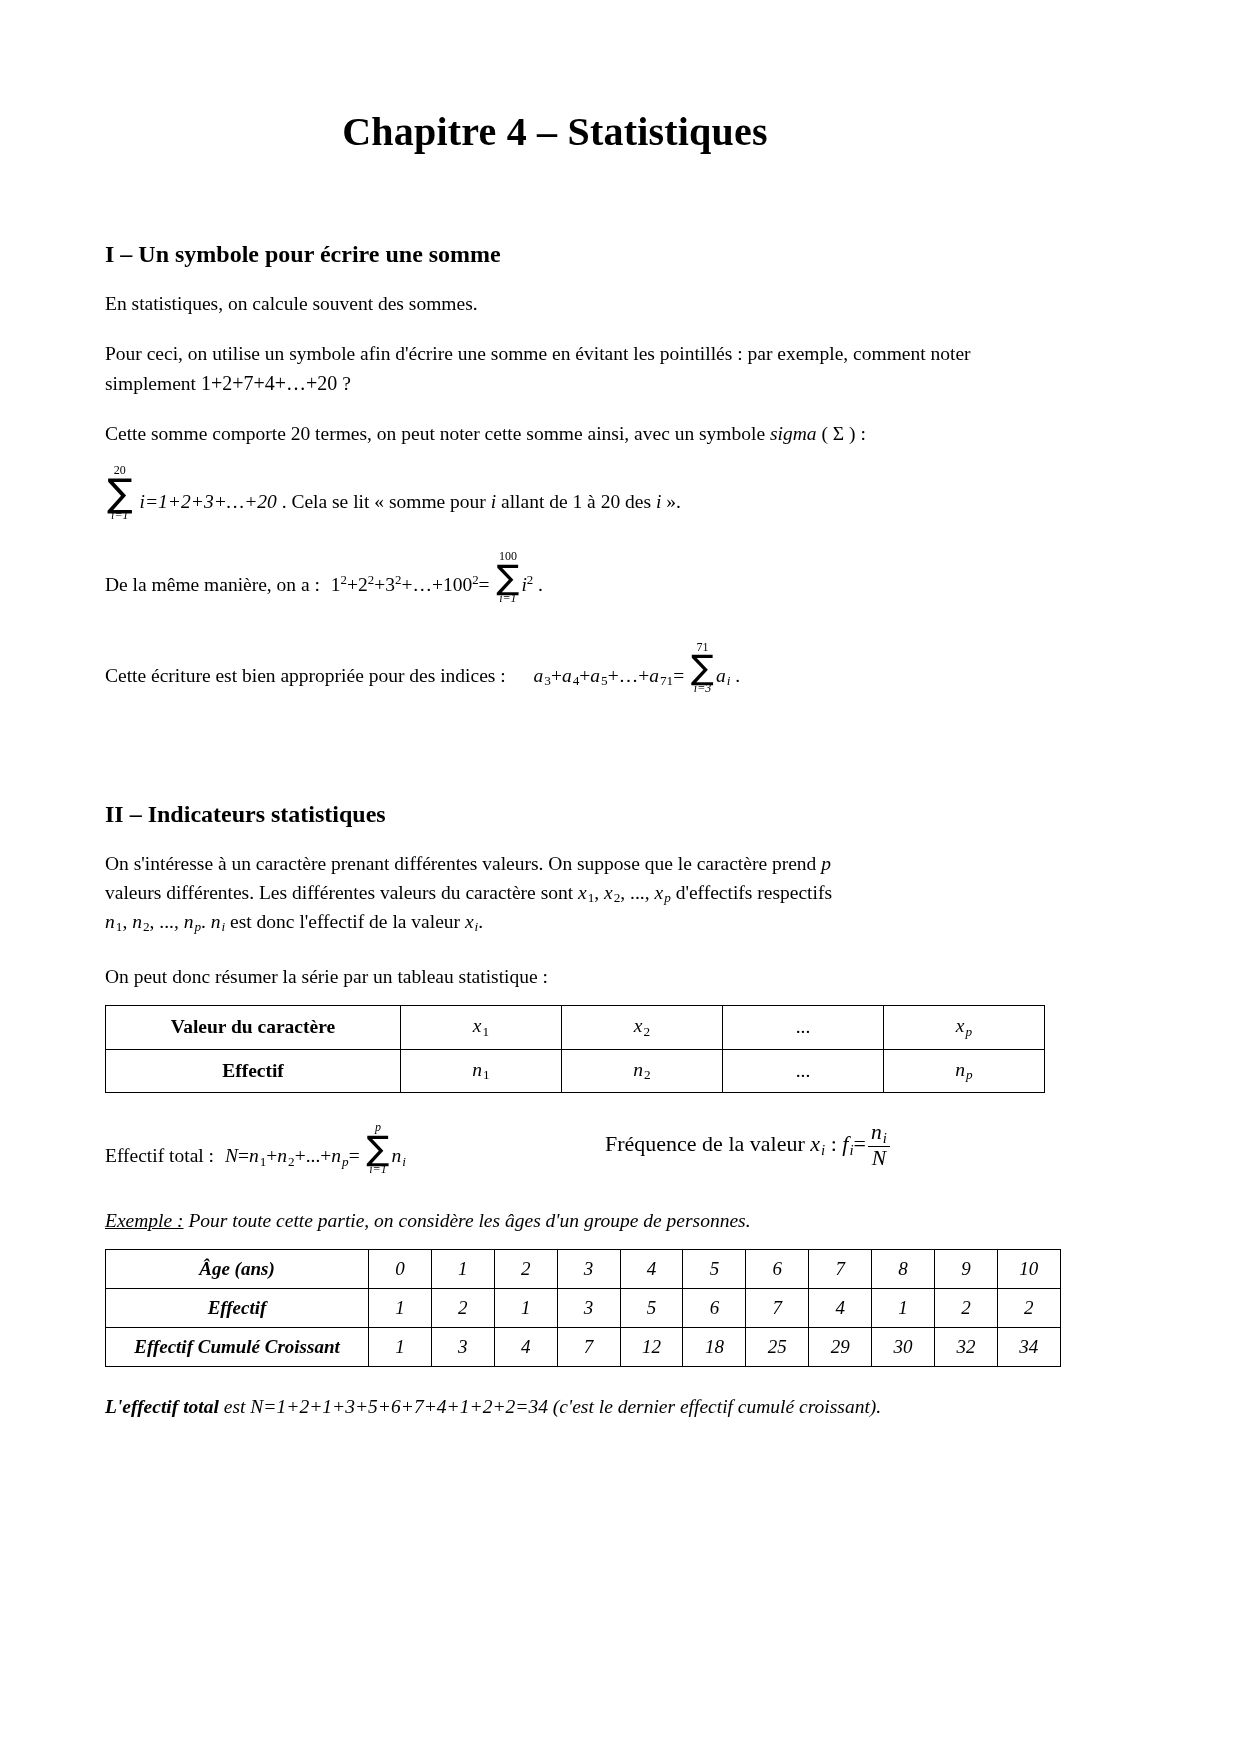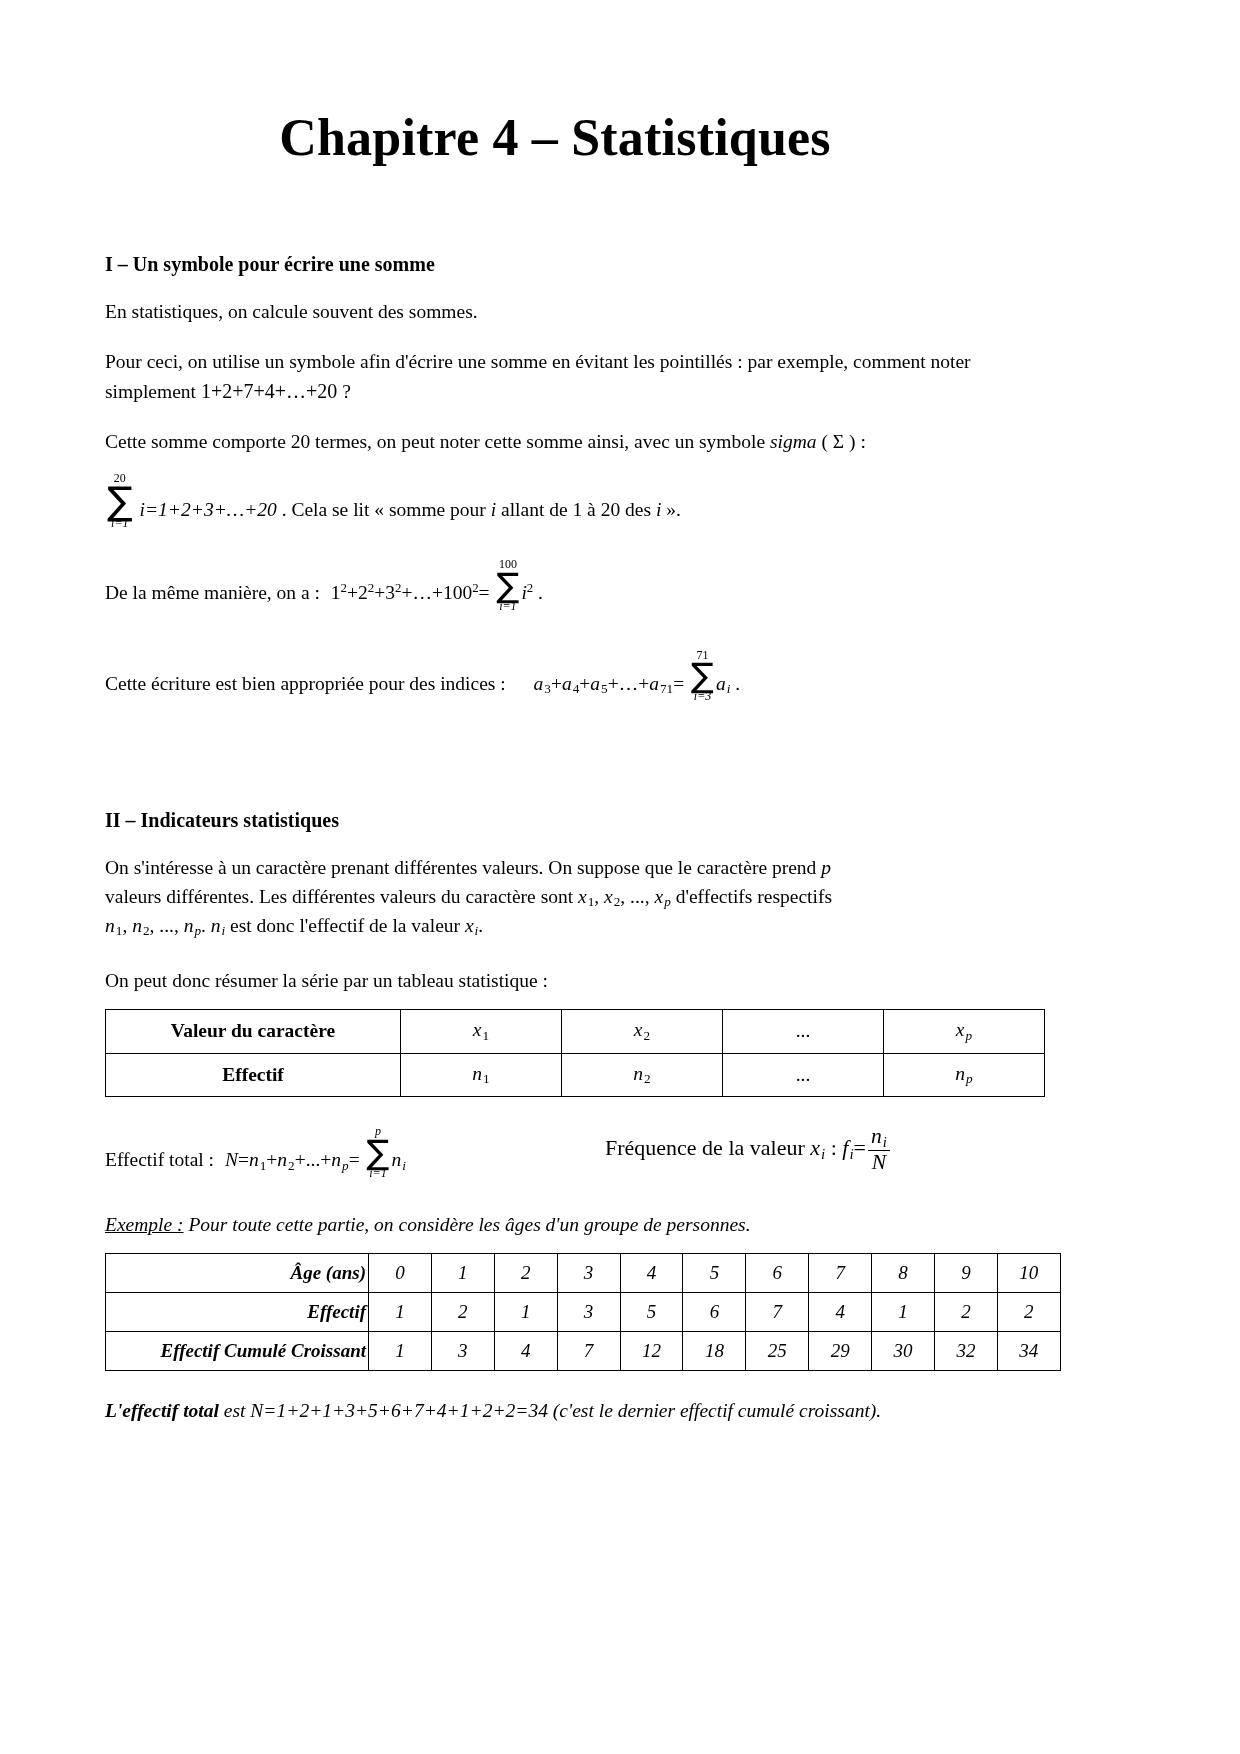--- a/index.html
+++ b/index.html
@@ -24,29 +24,29 @@
   }
   .content {
     position: absolute;
     left: 105px;
     top: 0;
     width: 900px;
   }
 
   
   .doc-title {
-    font-size: 52px;
+    font-size: 40px;
     font-weight: bold;
     text-align: center;
     margin-top: 108px;
     margin-bottom: 0;
     letter-spacing: .2px;
   }
   .h-section {
-    font-size: 20px;
+    font-size: 24px;
     font-weight: bold;
     margin-top: 86px;
     margin-bottom: 0;
   }
   #sec2-heading { margin-top: 104px; }
 
   
   p.para {
     font-size: 19.5px;
     line-height: 1.45;
@@ -160,21 +160,21 @@
   
   #age-table { width: 895px; }
   #age-table td {
     font-style: italic;
     font-weight: bold;
     padding: 8px 2px;
     font-size: 19px;
   }
   #age-table td.rowlabel {
     width: 258px;
-    text-align: right;
+    text-align: center;
     font-weight: bold;
     font-style: italic;
   }
   #age-table td.cell { width: 57.9px; font-weight: normal; }
 </style>
 </head>
 <body>
 
 <div class="page">
  <div class="content">

